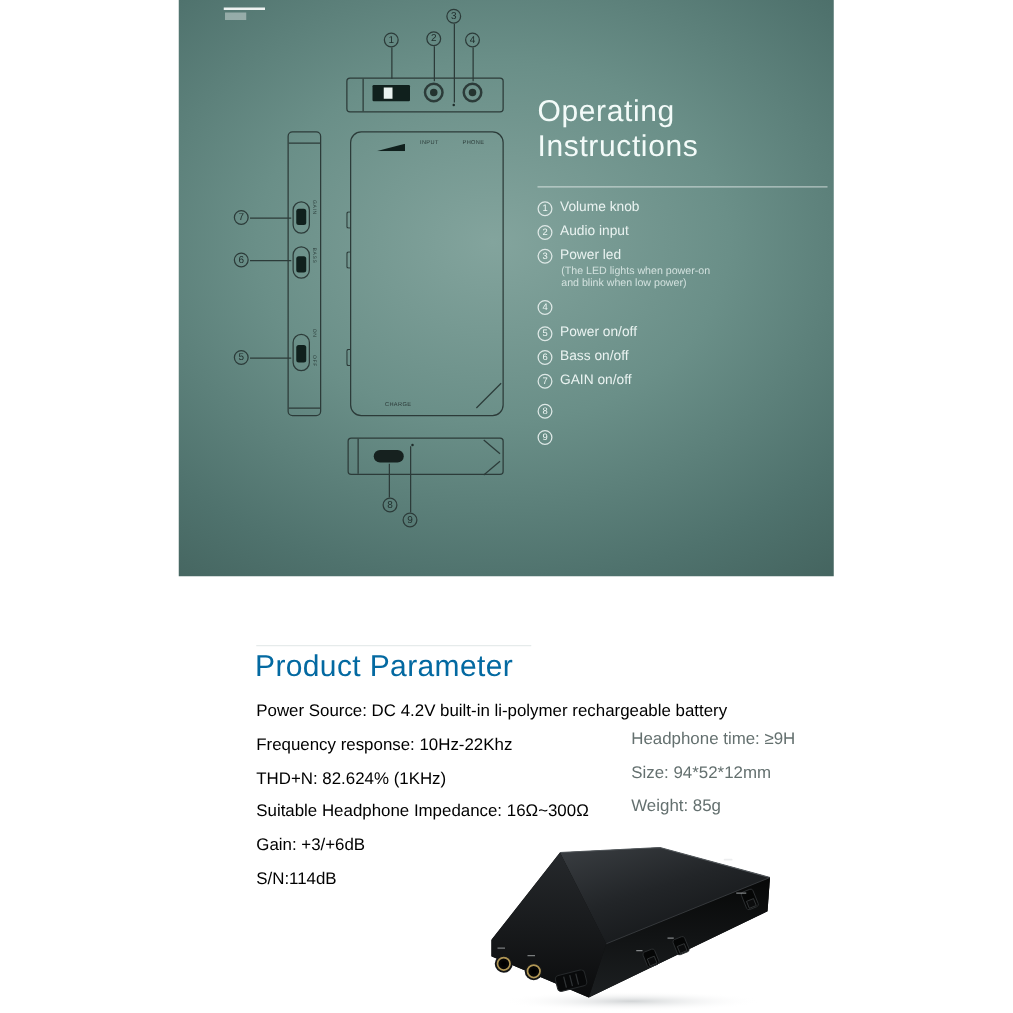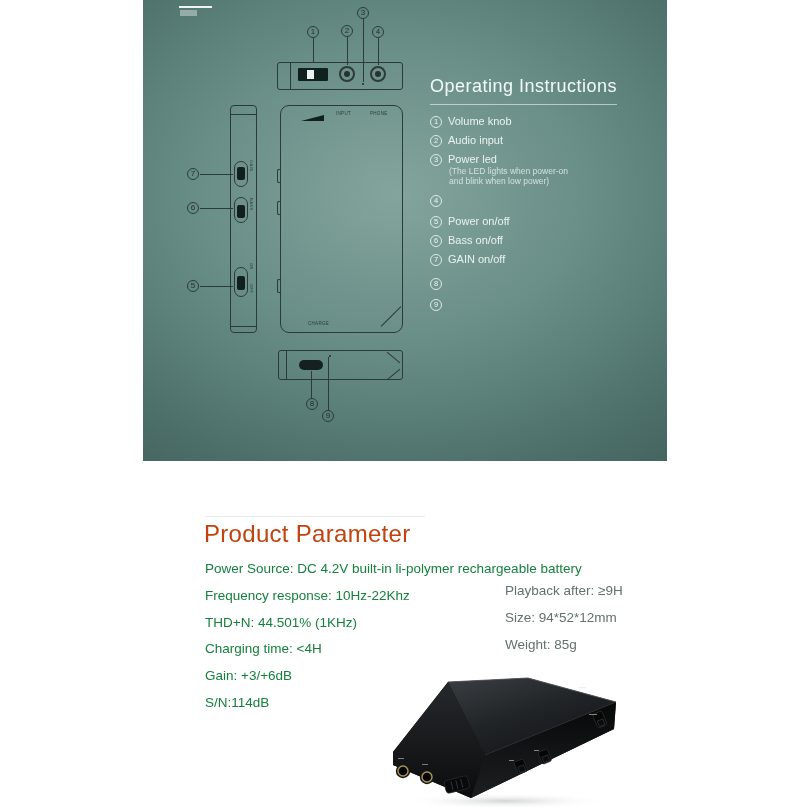--- a/index.html
+++ b/index.html
@@ -58,35 +58,35 @@
   .bv { left:135px; top:350px; width:125px; height:30px; border-radius:3px; }
   .bv-div { position:absolute; left:7px; top:0; width:1px; height:100%; background:#2c3b39; }
   .bv-usb { position:absolute; left:20px; top:9px; width:24px; height:10px; background:#16211f; border-radius:5px; }
   .bv-led { position:absolute; left:50px; top:4px; width:2px; height:2px; border-radius:50%; background:#1f2d2b; }
   .bv-ch1 { position:absolute; left:106px; top:6px; width:17px; height:1px; background:#2c3b39; transform:rotate(40deg); }
   .bv-ch2 { position:absolute; left:106px; top:23px; width:17px; height:1px; background:#2c3b39; transform:rotate(-40deg); }
 
   
   .instr { position:absolute; left:287px; top:76px; width:232px; color:#eaf3f1; }
   .instr-title {
-    display:inline-block; font-size:18px; font-weight:400; letter-spacing:.5px; color:#f3fbf9;
-    padding-bottom:7px; border-bottom:1px solid rgba(255,255,255,.55);
+    display:inline-block; font-size:24px; font-weight:400; letter-spacing:.5px; color:#f3fbf9;
+    padding-bottom:17px; border-bottom:1px solid rgba(255,255,255,.55);
   }
   .ilist { margin-top:10px; }
   .item { display:flex; gap:6px; margin-bottom:6px; font-size:11px; line-height:13px; }
   .item.gap-md { margin-bottom:8px; }
   .item.gap-lg { margin-bottom:11px; }
   .cnum { flex:none; width:12px; height:12px; border:1px solid #dfe9e7; border-radius:50%;
           font-size:7.5px; line-height:10.5px; text-align:center; color:#f0f8f6; margin-top:1px; }
   .note { font-size:8.5px; line-height:10px; color:#d2e1de; margin-left:1px; }
 
   
   .divider { position:absolute; left:205px; top:516px; width:220px; height:1px; background:#e6ebeb; }
-  .pp-title { position:absolute; left:204px; top:520px; font-size:24px; color:#c2410c; letter-spacing:.3px; }
-  .specs-left { position:absolute; left:205px; top:556px; font-size:13.5px; color:#15803d; }
+  .pp-title { position:absolute; left:204px; top:520px; font-size:24px; color:#0369a1; letter-spacing:.3px; }
+  .specs-left { position:absolute; left:205px; top:556px; font-size:13.5px; color:#000000; }
   .specs-left div { line-height:26.8px; white-space:nowrap; }
   .specs-right { position:absolute; left:505px; top:577px; font-size:13.5px; color:#64706f; }
   .specs-right div { line-height:27px; white-space:nowrap; }
 
   .photo { position:absolute; left:393px; top:665px; width:240px; height:145px; }
 </style>
 </head>
 <body>
 
 <div class="page">
@@ -216,28 +216,28 @@
       </div>
     </div>
   </div>
 
   <div class="divider"></div>
   <div class="pp-title">Product Parameter</div>
 
   <div class="specs-left">
     <div>Power Source: DC 4.2V built-in li-polymer rechargeable battery</div>
     <div>Frequency response: 10Hz-22Khz</div>
-    <div>THD+N: 44.501% (1KHz)</div>
-    <div>Charging time: &lt;4H</div>
+    <div>THD+N: 82.624% (1KHz)</div>
+    <div>Suitable Headphone Impedance: 16Ω~300Ω</div>
     <div>Gain: +3/+6dB</div>
     <div>S/N:114dB</div>
   </div>
 
   <div class="specs-right">
-    <div>Playback after: ≥9H</div>
+    <div>Headphone time: ≥9H</div>
     <div>Size: 94*52*12mm</div>
     <div>Weight: 85g</div>
   </div>
 
   <div class="photo">
     <svg width="240" height="145" viewBox="0 0 240 145" xmlns="http://www.w3.org/2000/svg">
       <defs>
         <linearGradient id="topGrad" x1="0" y1="0" x2="0.7" y2="1">
           <stop offset="0" stop-color="#3a3e42"></stop>
           <stop offset="0.5" stop-color="#222528"></stop>

